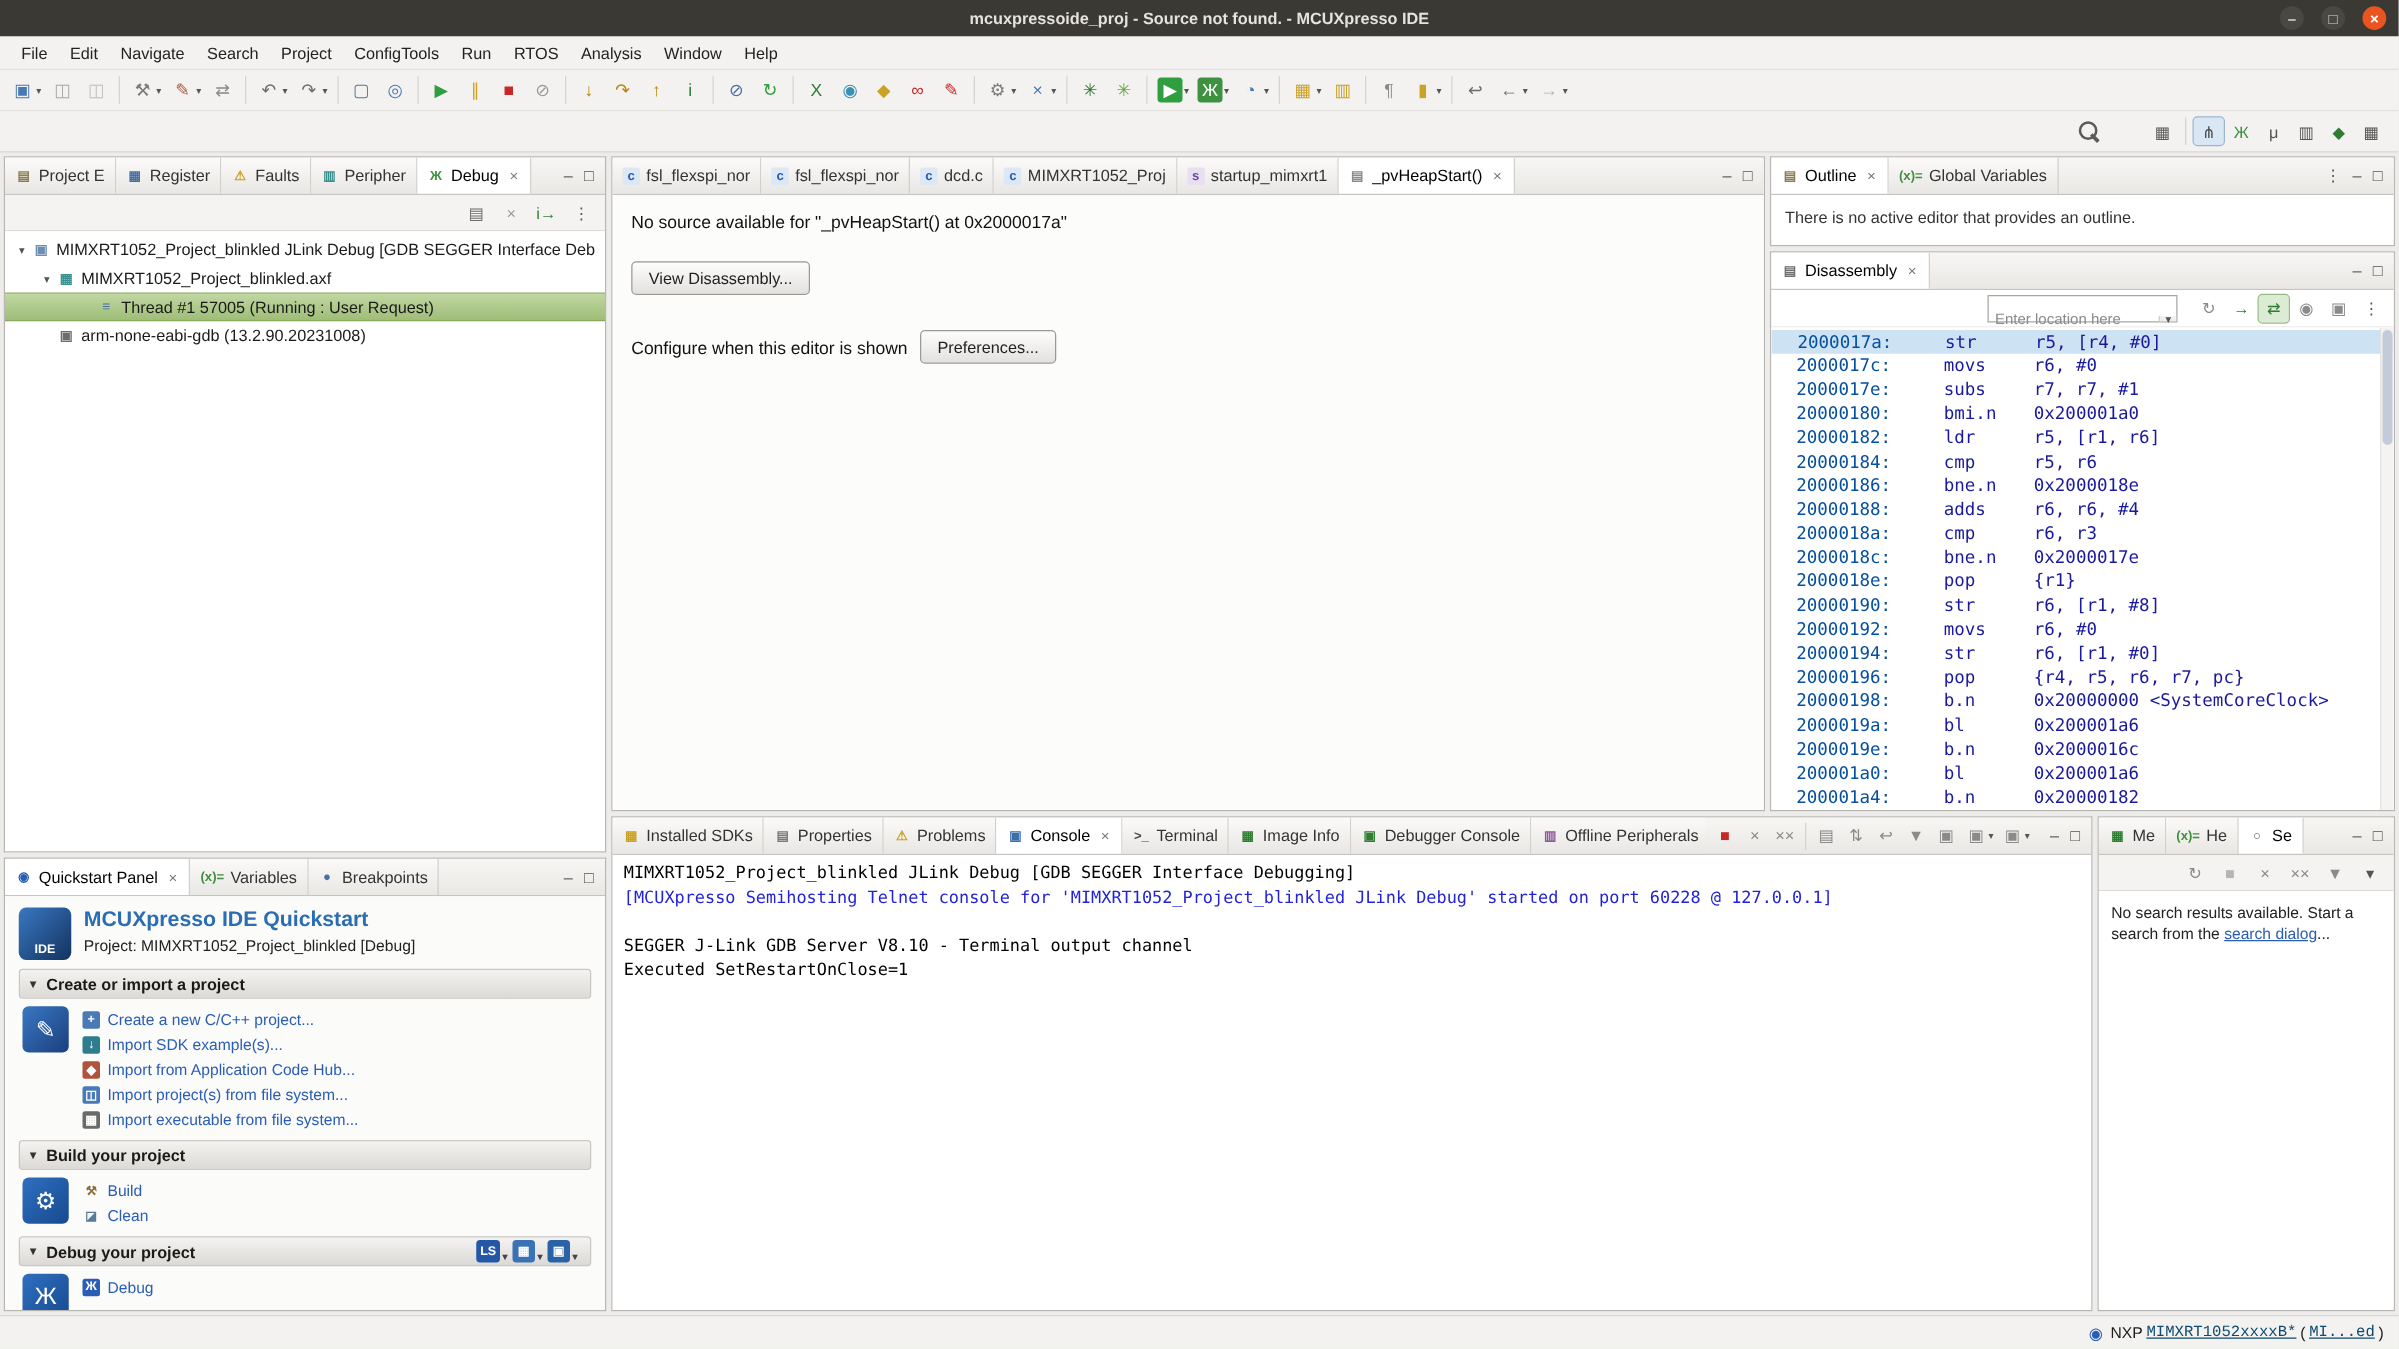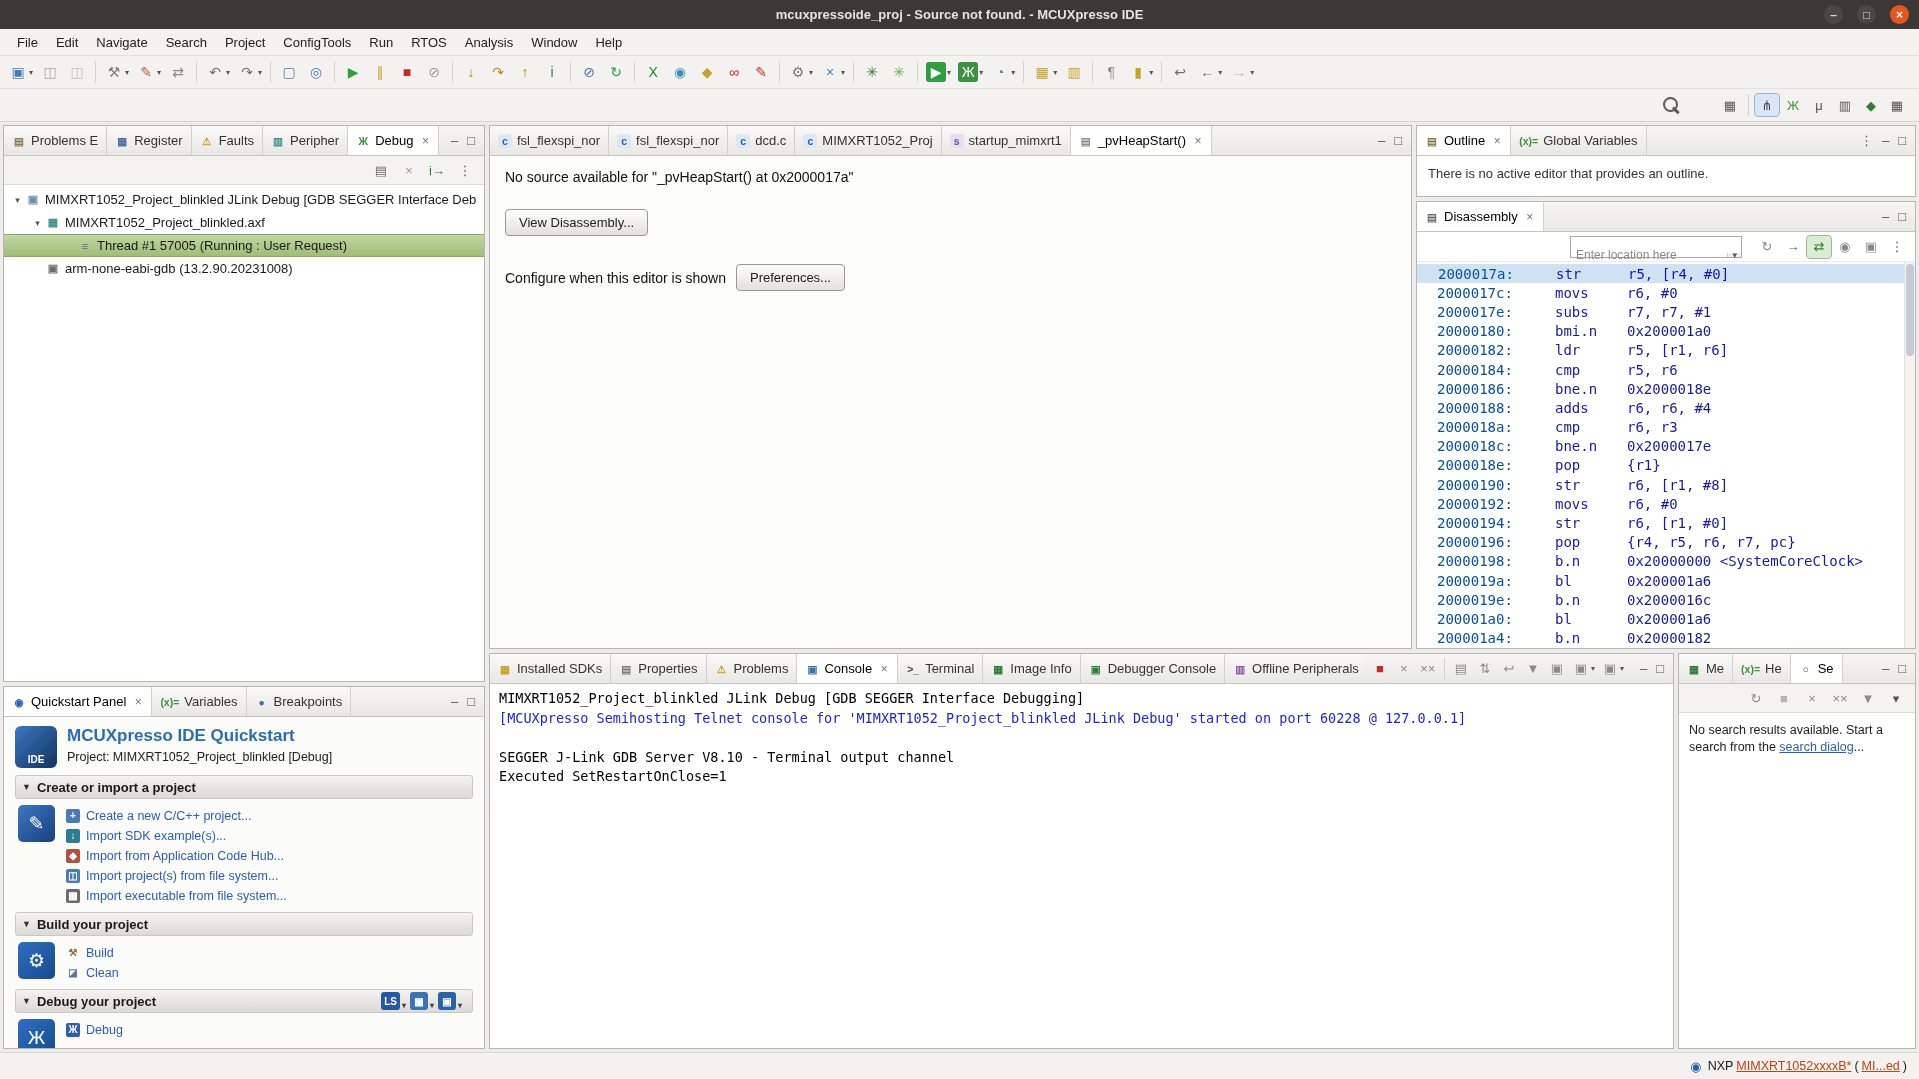--- a/index.html
+++ b/index.html
@@ -96,21 +96,21 @@
          background:linear-gradient(#fdfdfd,#e3e1de); border:1px solid #9a9894;
          border-radius:4px; color:#222; }
   .cfg-row { margin-top:28px; display:flex; align-items:center; gap:10px; }
 
   
   .outline-msg { padding:10px 11px; color:#333; background:#fff; }
 
   
   .disasm-toolbar { height:30px; display:flex; align-items:center; padding:0 6px; gap:3px;
                     background:#fff; border-bottom:1px solid #eceae7; flex-shrink:0;}
-  .loc-combo { margin-left:auto; width:172px; height:22px; border:1px solid #a9a7a3;
+  .loc-combo { margin-left:auto; width:152px; height:22px; border:1px solid #a9a7a3;
                background:#fff; display:flex; align-items:center; font-size:12px;
                color:#8a8a8a; padding:16px 0 0 5px; justify-content:space-between;}
   .combo-arrow { font-size:9px; color:#555; border-left:1px solid #ccc; padding:0 4px;
                  align-self:stretch; display:flex; align-items:center; background:#f0efed;}
   .disasm-body { flex:1; background:#fff; font-family:"DejaVu Sans Mono",monospace;
                  font-size:14px; overflow:hidden; position:relative; padding-top:2px;}
   .dline { height:19.2px; display:flex; white-space:pre; padding-left:20px; align-items:center;}
   .dline.highlight { background:#cde2f2;padding-left:21px; }
   .daddr { width:118px; color:#0550a0; flex-shrink:0;}
   .dop { width:72px; color:#19199e; flex-shrink:0;}
@@ -157,21 +157,21 @@
   
   .search-msg { padding:9px 10px; font-size:12.5px; color:#222; line-height:17px;
                 background:#fff; flex:1;}
   .link { color:#2a5db5; text-decoration:underline;margin-top:24px; }
 
   
   .statusbar { height:27px; background:#f3f2f0; border-top:1px solid #d8d6d2; display:flex;
                align-items:center; justify-content:flex-end; padding:0 12px; gap:3px;
                font-size:12.5px; flex-shrink:0;}
   .sb-icon { color:#2a5db5; font-size:13px; margin-right:3px; }
-  .statusbar a { color:#c2410c; text-decoration:underline; }
+  .statusbar a { color:#0c4a6e; text-decoration:underline;font-family:Liberation Mono, monospace; }
 </style>
 </head>
 <body>
 
 <div class="titlebar">
   <span>mcuxpressoide_proj - Source not found. - MCUXpresso IDE</span>
   <div class="win-controls">
     <span class="wc">–</span>
     <span class="wc">□</span>
     <span class="wc close">×</span>
@@ -515,21 +515,21 @@
 <div class="main">
 
   <div class="col-left">
 
     <div class="panel debug-panel">
       <div class="tabbar">
         <div class="tabs">
 
             <div class="tab">
               <span class="ticon" style="color: rgb(138, 123, 79);">▤</span>
-              <span>Problems E</span>
+              <span>Project E</span>
 
             </div>
 
             <div class="tab">
               <span class="ticon" style="color: rgb(74, 111, 165);">▦</span>
               <span>Register</span>
 
             </div>
 
             <div class="tab">

